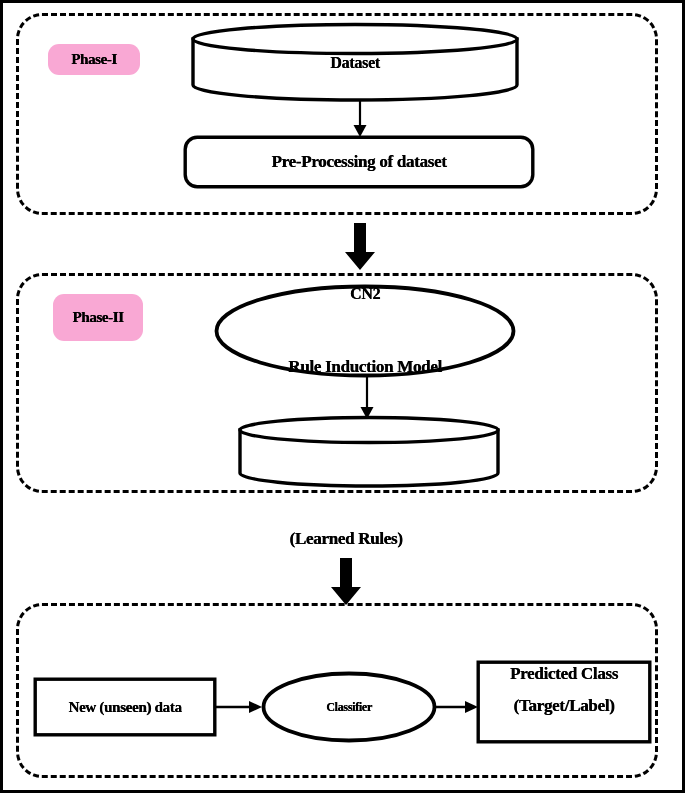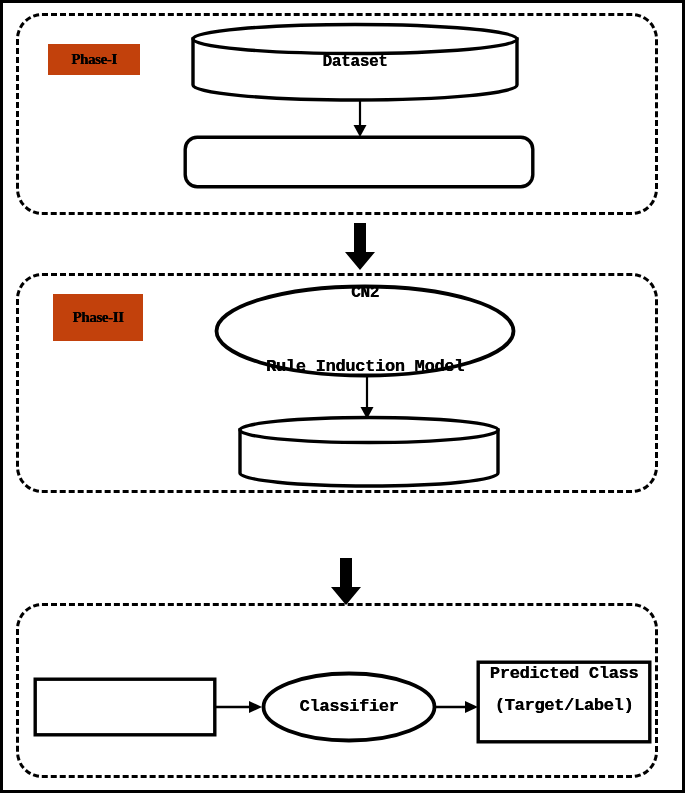--- a/index.html
+++ b/index.html
@@ -22,34 +22,35 @@
   }
   .phase-box {
     position: absolute;
     border: 3px dashed #000000;
     border-radius: 26px;
     box-sizing: border-box;
     background: transparent;
   }
   .phase-tag {
     position: absolute;
-    background: #c2410c;
+    background: #f9a8d4;
     color: #000000;
     font-family: "Liberation Serif", "DejaVu Serif", serif;
     font-weight: bold;
     font-size: 15px;
     letter-spacing: -0.4px;
     display: flex;
     align-items: center;
     justify-content: center;
     box-sizing: border-box;
     text-shadow: 0.35px 0 0 #000;
+    border-radius: 11px;
   }
   .node-label {
-    font-family: Liberation Mono, monospace;
+    font-family: Liberation Serif, serif;
     font-weight: bold;
     color: #000000;
     text-align: center;
     line-height: 1.22;
     letter-spacing: -0.3px;
     text-shadow: 0.35px 0 0 #000;
     pointer-events: none;
   }
   .shape-svg {
     position: absolute;
@@ -91,20 +92,23 @@
   </div>
 
   <svg class="shape-svg" style="left:345px; top:96px;" width="24" height="40" viewBox="0 0 24 40">
     <line x1="12" y1="0" x2="12" y2="28" stroke="#000000" stroke-width="2.2"></line>
     <path d="M12,38 L5.5,26 L18.5,26 Z" fill="#000000"></path>
   </svg>
 
   <svg class="shape-svg" style="left:180px; top:132px;" width="352" height="54" viewBox="0 0 352 54">
     <rect x="2.2" y="2.2" width="347.6" height="49.6" rx="12" ry="12" fill="#ffffff" stroke="#000000" stroke-width="3.4"></rect>
   </svg>
+  <div class="centerwrap" style="left:180px; top:132px; width:352px; height:54px;">
+    <span class="node-label" style="font-size:17px;">Pre-Processing of dataset</span>
+  </div>
 
   <svg class="shape-svg" style="left:340px; top:220px;" width="34" height="48" viewBox="0 0 34 48">
     <path d="M11,0 L23,0 L23,29 L32,29 L17,47 L2,29 L11,29 Z" fill="#000000"></path>
   </svg>
 
   <div class="phase-box" style="left:13px; top:270px; width:642px; height:220px;"></div>
 
   <div class="phase-tag" style="left:50px; top:291px; width:90px; height:47px;">Phase-II</div>
 
   <svg class="shape-svg" style="left:211px; top:281px;" width="302" height="94" viewBox="0 0 302 94">
@@ -118,42 +122,46 @@
   <svg class="shape-svg" style="left:352px; top:374px;" width="24" height="44" viewBox="0 0 24 44">
     <line x1="12" y1="0" x2="12" y2="32" stroke="#000000" stroke-width="2.2"></line>
     <path d="M12,42 L5.5,30 L18.5,30 Z" fill="#000000"></path>
   </svg>
 
   <svg class="shape-svg" style="left:233px; top:413px;" width="266" height="74" viewBox="0 0 266 74">
     <path d="M4,14 L4,57 A129,13 0 0 0 262,57 L262,14 Z" fill="#ffffff" stroke="#000000" stroke-width="3.4"></path>
     <ellipse cx="133" cy="14" rx="129" ry="12.5" fill="#ffffff" stroke="#000000" stroke-width="3.4"></ellipse>
   </svg>
 
+  <div class="caption" style="left:243px; top:526px; width:200px;">(Learned Rules)</div>
 
   <svg class="shape-svg" style="left:326px; top:555px;" width="34" height="48" viewBox="0 0 34 48">
     <path d="M11,0 L23,0 L23,29 L32,29 L17,47 L2,29 L11,29 Z" fill="#000000"></path>
   </svg>
 
   <div class="phase-box" style="left:13px; top:600px; width:642px; height:175px;"></div>
 
 
   <svg class="shape-svg" style="left:30px; top:674px;" width="184" height="60" viewBox="0 0 184 60">
     <rect x="2.2" y="2.2" width="179.6" height="55.6" fill="#ffffff" stroke="#000000" stroke-width="3.4"></rect>
   </svg>
+  <div class="centerwrap" style="left:30px; top:674px; width:184px; height:60px;">
+    <span class="node-label" style="font-size:15px;">New (unseen) data</span>
+  </div>
 
   <svg class="shape-svg" style="left:213px; top:694px;" width="48" height="20" viewBox="0 0 48 20">
     <line x1="0" y1="10" x2="36" y2="10" stroke="#000000" stroke-width="2.4"></line>
     <path d="M46,10 L33,4 L33,16 Z" fill="#000000"></path>
   </svg>
 
   <svg class="shape-svg" style="left:258px; top:668px;" width="176" height="72" viewBox="0 0 176 72">
     <ellipse cx="88" cy="36" rx="85.5" ry="33.5" fill="#ffffff" stroke="#000000" stroke-width="3.8"></ellipse>
   </svg>
   <div class="centerwrap" style="left:258px; top:668px; width:176px; height:72px;">
-    <span class="node-label" style="font-size:17px;">Classifier</span>
+    <span class="node-label" style="font-size:12px;">Classifier</span>
   </div>
 
   <svg class="shape-svg" style="left:432px; top:694px;" width="44" height="20" viewBox="0 0 44 20">
     <line x1="0" y1="10" x2="33" y2="10" stroke="#000000" stroke-width="2.4"></line>
     <path d="M43,10 L30,4 L30,16 Z" fill="#000000"></path>
   </svg>
 
   <svg class="shape-svg" style="left:473px; top:657px;" width="176" height="84" viewBox="0 0 176 84">
     <rect x="2.2" y="2.2" width="171.6" height="79.6" fill="#ffffff" stroke="#000000" stroke-width="3.4"></rect>
   </svg>

